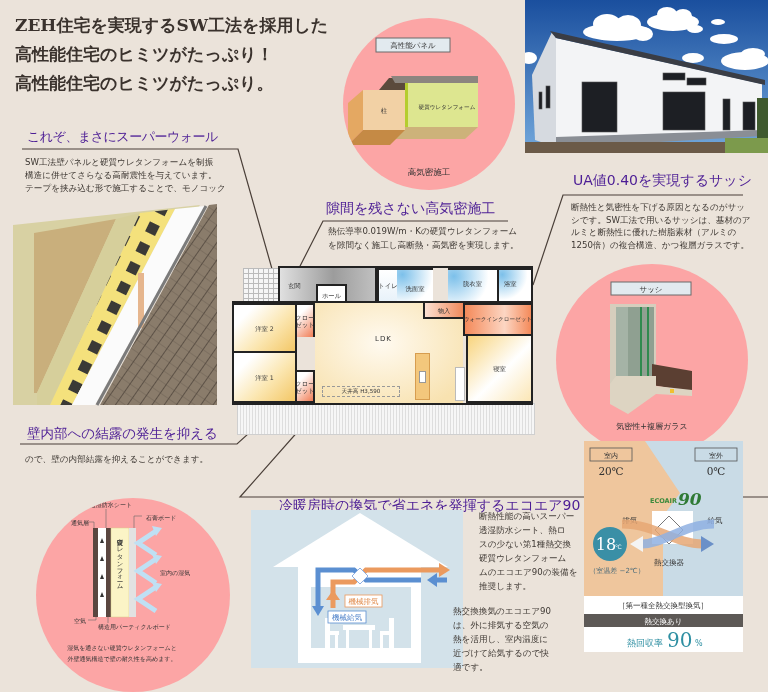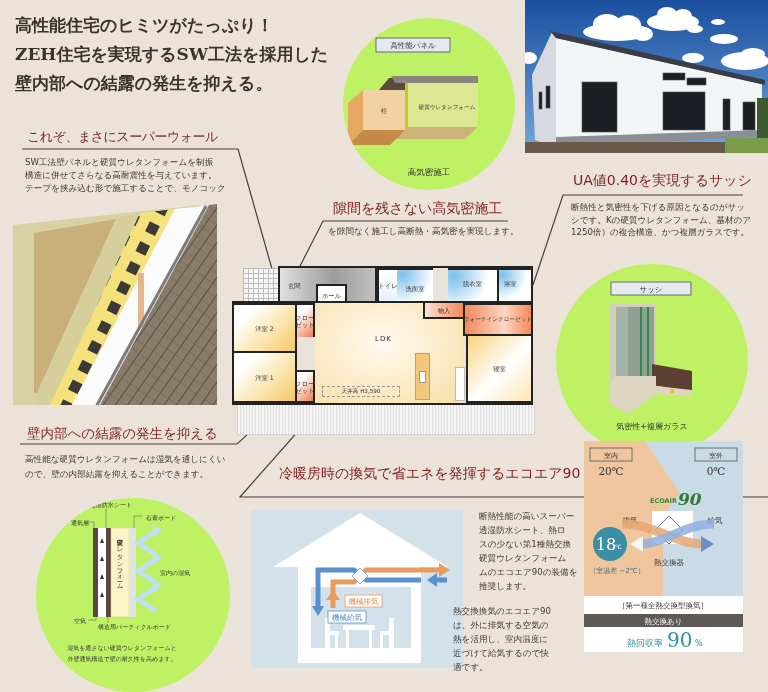--- a/index.html
+++ b/index.html
@@ -1,24 +1,24 @@
 <!DOCTYPE html>
 <html><head>
 <meta charset="utf-8">
 <style>
 *{box-sizing:border-box;margin:0;padding:0}
 html,body{width:768px;height:692px;overflow:hidden;background:#ebe3da}
 #page{position:relative;width:768px;height:692px;background:#ebe3da;font-family:"DejaVu Sans","Liberation Sans",sans-serif;color:#3e3833;overflow:hidden}
 .abs{position:absolute}
 .intro{left:15px;top:11px;font-family:"DejaVu Serif","Liberation Serif",serif;font-weight:bold;font-size:17px;line-height:29px;color:#3a322d;white-space:nowrap}
 .intro span{display:block}
-.heading{position:absolute;font-size:14px;color:#7f1d1d;white-space:nowrap;line-height:18px}
+.heading{position:absolute;font-size:14px;color:#4c1d95;white-space:nowrap;line-height:18px}
 .body-text{position:absolute;font-size:8.6px;color:#3e3833;white-space:nowrap}
 .body-text span{display:block}
-.circle{position:absolute;border-radius:50%;background:#bef264;overflow:hidden}
+.circle{position:absolute;border-radius:50%;background:#fca5a5;overflow:hidden}
 svg text{font-family:"DejaVu Sans","Liberation Sans",sans-serif}
 .serif{font-family:"DejaVu Serif","Liberation Serif",serif}
 .leaders{position:absolute;left:0;top:0;width:768px;height:692px;pointer-events:none}
 
 .fp{position:absolute;left:230px;top:265px;width:310px;height:172px}
 .room{position:absolute;display:flex;align-items:center;justify-content:center;font-size:6.3px;color:#333;text-align:left;line-height:7px;white-space:nowrap}
 .room span{display:block}
 .wall-frame{position:absolute;border:2px solid #222;pointer-events:none}
 </style>
 </head>
@@ -28,23 +28,23 @@
 
   <svg class="leaders" viewBox="0 0 768 692">
     <polyline points="22,149 238,149 274,276" fill="none" stroke="#4a3f38" stroke-width="1.2"></polyline>
     <polyline points="508,221 323,221 295,276" fill="none" stroke="#4a3f38" stroke-width="1.2"></polyline>
     <polyline points="743,195 563,195 533,285" fill="none" stroke="#4a3f38" stroke-width="1.2"></polyline>
     <polyline points="20,444 237,444 282,403" fill="none" stroke="#4a3f38" stroke-width="1.2"></polyline>
     <polyline points="768,497 240,497 323,403" fill="none" stroke="#4a3f38" stroke-width="1.2"></polyline>
   </svg>
 
   <div class="abs intro">
+    <span>ZEH住宅を実現するSW工法を採用した</span>
     <span>高性能住宅のヒミツがたっぷり！</span>
-    <span>ZEH住宅を実現するSW工法を採用した</span>
-    <span>壁内部への結露の発生を抑える。</span>
+    <span>高性能住宅のヒミツがたっぷり。</span>
   </div>
 
   <div class="circle" style="left:343px;top:18px;width:172px;height:172px">
     <svg width="172" height="172" viewBox="0 0 172 172">
       <rect x="33" y="20" width="74" height="14" fill="#e2eaef" stroke="#6a6a6a" stroke-width="1"></rect>
       <text x="70" y="30" text-anchor="middle" font-size="7.5" fill="#333">高性能パネル</text>
       <polygon points="36,72 46,60 62,60 62,72" fill="#5b4a3c"></polygon>
       <polygon points="48,58 135,58 135,65 62,65 52,65" fill="#8c857f"></polygon>
       <rect x="62" y="65" width="73" height="44" fill="#dde690"></rect>
       <rect x="62" y="65" width="3" height="44" fill="#b5cd2f"></rect>
@@ -127,29 +127,31 @@
       <polygon points="22,30 104,16 25,190 22,190" fill="#c9af7c"></polygon>
       <polygon points="104,16 128,10 38,202 25,202 25,190" fill="#d6cf9b"></polygon>
       <polygon points="128,10 163,6 60,202 38,202" fill="url(#tape)"></polygon>
       <polygon points="163,6 193,3 83,202 60,202" fill="#fbfbfb"></polygon>
       <rect x="126" y="70" width="6" height="55" fill="#e6b68e"></rect>
       <line x1="194" y1="3" x2="85" y2="202" stroke="#7b7b7b" stroke-width="3"></line>
       <polygon points="197,2 205,1 205,202 88,202" fill="url(#hatch)"></polygon>
     </svg>
   </div>
 
-  <div class="heading" style="left:333px;top:199px">隙間を残さない高気密施工</div>
+  <div class="heading" style="left:326px;top:199px">隙間を残さない高気密施工</div>
   <div class="body-text" style="left:328px;top:224px;line-height:14px">
+    <span>熱伝導率0.019W/m・Kの硬質ウレタンフォーム</span>
     <span>を隙間なく施工し高断熱・高気密を実現します。</span>
   </div>
 
   <div class="heading" style="left:573px;top:171px">UA値0.40を実現するサッシ</div>
   <div class="body-text" style="left:571px;top:201px;line-height:12.7px">
     <span>断熱性と気密性を下げる原因となるのがサッ</span>
-    <span>シです。Kの硬質ウレタンフォーム、基材のア</span>
+    <span>シです。SW工法で用いるサッシは、基材のア</span>
+    <span>ルミと断熱性に優れた樹脂素材（アルミの</span>
     <span>1250倍）の複合構造、かつ複層ガラスです。</span>
   </div>
 
   <div class="circle" style="left:556px;top:264px;width:192px;height:192px">
     <svg width="192" height="192" viewBox="0 0 192 192">
       <rect x="55" y="18" width="80" height="13" fill="#e2eaef" stroke="#6a6a6a" stroke-width="1"></rect>
       <text x="95" y="27.5" text-anchor="middle" font-size="7.5" fill="#333">サッシ</text>
       <g>
         <rect x="54" y="40" width="46" height="80" fill="#d6cebd"></rect>
         <rect x="60" y="43" width="38" height="70" fill="#8fa091"></rect>
@@ -220,21 +222,20 @@
       </div>
     <div class="room" style="left:225px;top:102px;width:10px;height:34px;background:#fff;border:1px solid #bbb"></div>
     <div class="room" style="left:92px;top:121px;width:78px;height:11px;border:1px dashed #999;font-size:5.6px">天井高 H3,590</div>
     <div class="wall-frame" style="left:2px;top:36px;width:301px;height:104px"></div>
     <div class="wall-frame" style="left:145px;top:1px;width:158px;height:37px;border-bottom:none"></div>
     <div class="wall-frame" style="left:48px;top:1px;width:99px;height:37px;border-bottom:none;border-right:none;border-top-width:2px"></div>
   </div>
 
   <div class="heading" style="left:27px;top:424px;font-size:13.5px">壁内部への結露の発生を抑える</div>
   <div class="body-text" style="left:25px;top:452px;line-height:15px">
-    <span>高性能な硬質ウレタンフォームは湿気を通しにくい</span>
     <span>ので、壁の内部結露を抑えることができます。</span>
   </div>
 
   <div class="circle" style="left:36px;top:498px;width:194px;height:194px">
     <svg width="194" height="194" viewBox="0 0 194 194">
       <g stroke="#666" stroke-width="0.6" fill="none">
         <line x1="70" y1="11" x2="70" y2="30"></line>
         <polyline points="53,24 58,24 58,30"></polyline>
         <polyline points="106,18 98,18 98,30"></polyline>
         <polyline points="52,122 60,122 60,118"></polyline>
@@ -266,21 +267,21 @@
         <polygon points="116,84 126,86 120,94"></polygon>
       </g>
       <text x="124" y="77" font-size="6" fill="#333">室内の湿気</text>
       <text x="44" y="125" text-anchor="middle" font-size="6" fill="#333">空気</text>
       <text x="62" y="131" font-size="6" fill="#333">構造用パーティクルボード</text>
       <text x="86" y="152" text-anchor="middle" font-size="6" fill="#333">湿気を通さない硬質ウレタンフォームと</text>
       <text x="86" y="163" text-anchor="middle" font-size="6" fill="#333">外壁通気構造で壁の耐久性を高めます。</text>
     </svg>
   </div>
 
-  <div class="heading" style="left:279px;top:464px">冷暖房時の換気で省エネを発揮するエコエア90</div>
+  <div class="heading" style="left:279px;top:496px">冷暖房時の換気で省エネを発揮するエコエア90</div>
 
   <div class="abs" style="left:251px;top:510px;width:212px;height:158px">
     <svg width="212" height="158" viewBox="0 0 212 158">
       <rect width="212" height="158" fill="#d3e2ea"></rect>
       <polygon points="22,57 109,3 197,57" fill="#fff"></polygon>
       <rect x="47" y="56" width="123" height="97" fill="#fff"></rect>
       <rect x="60" y="77" width="100" height="61" fill="#d3e2ea"></rect>
       <g fill="#fff">
         <rect x="74" y="108" width="5" height="30"></rect>
           <rect x="74" y="121" width="14" height="4"></rect>

